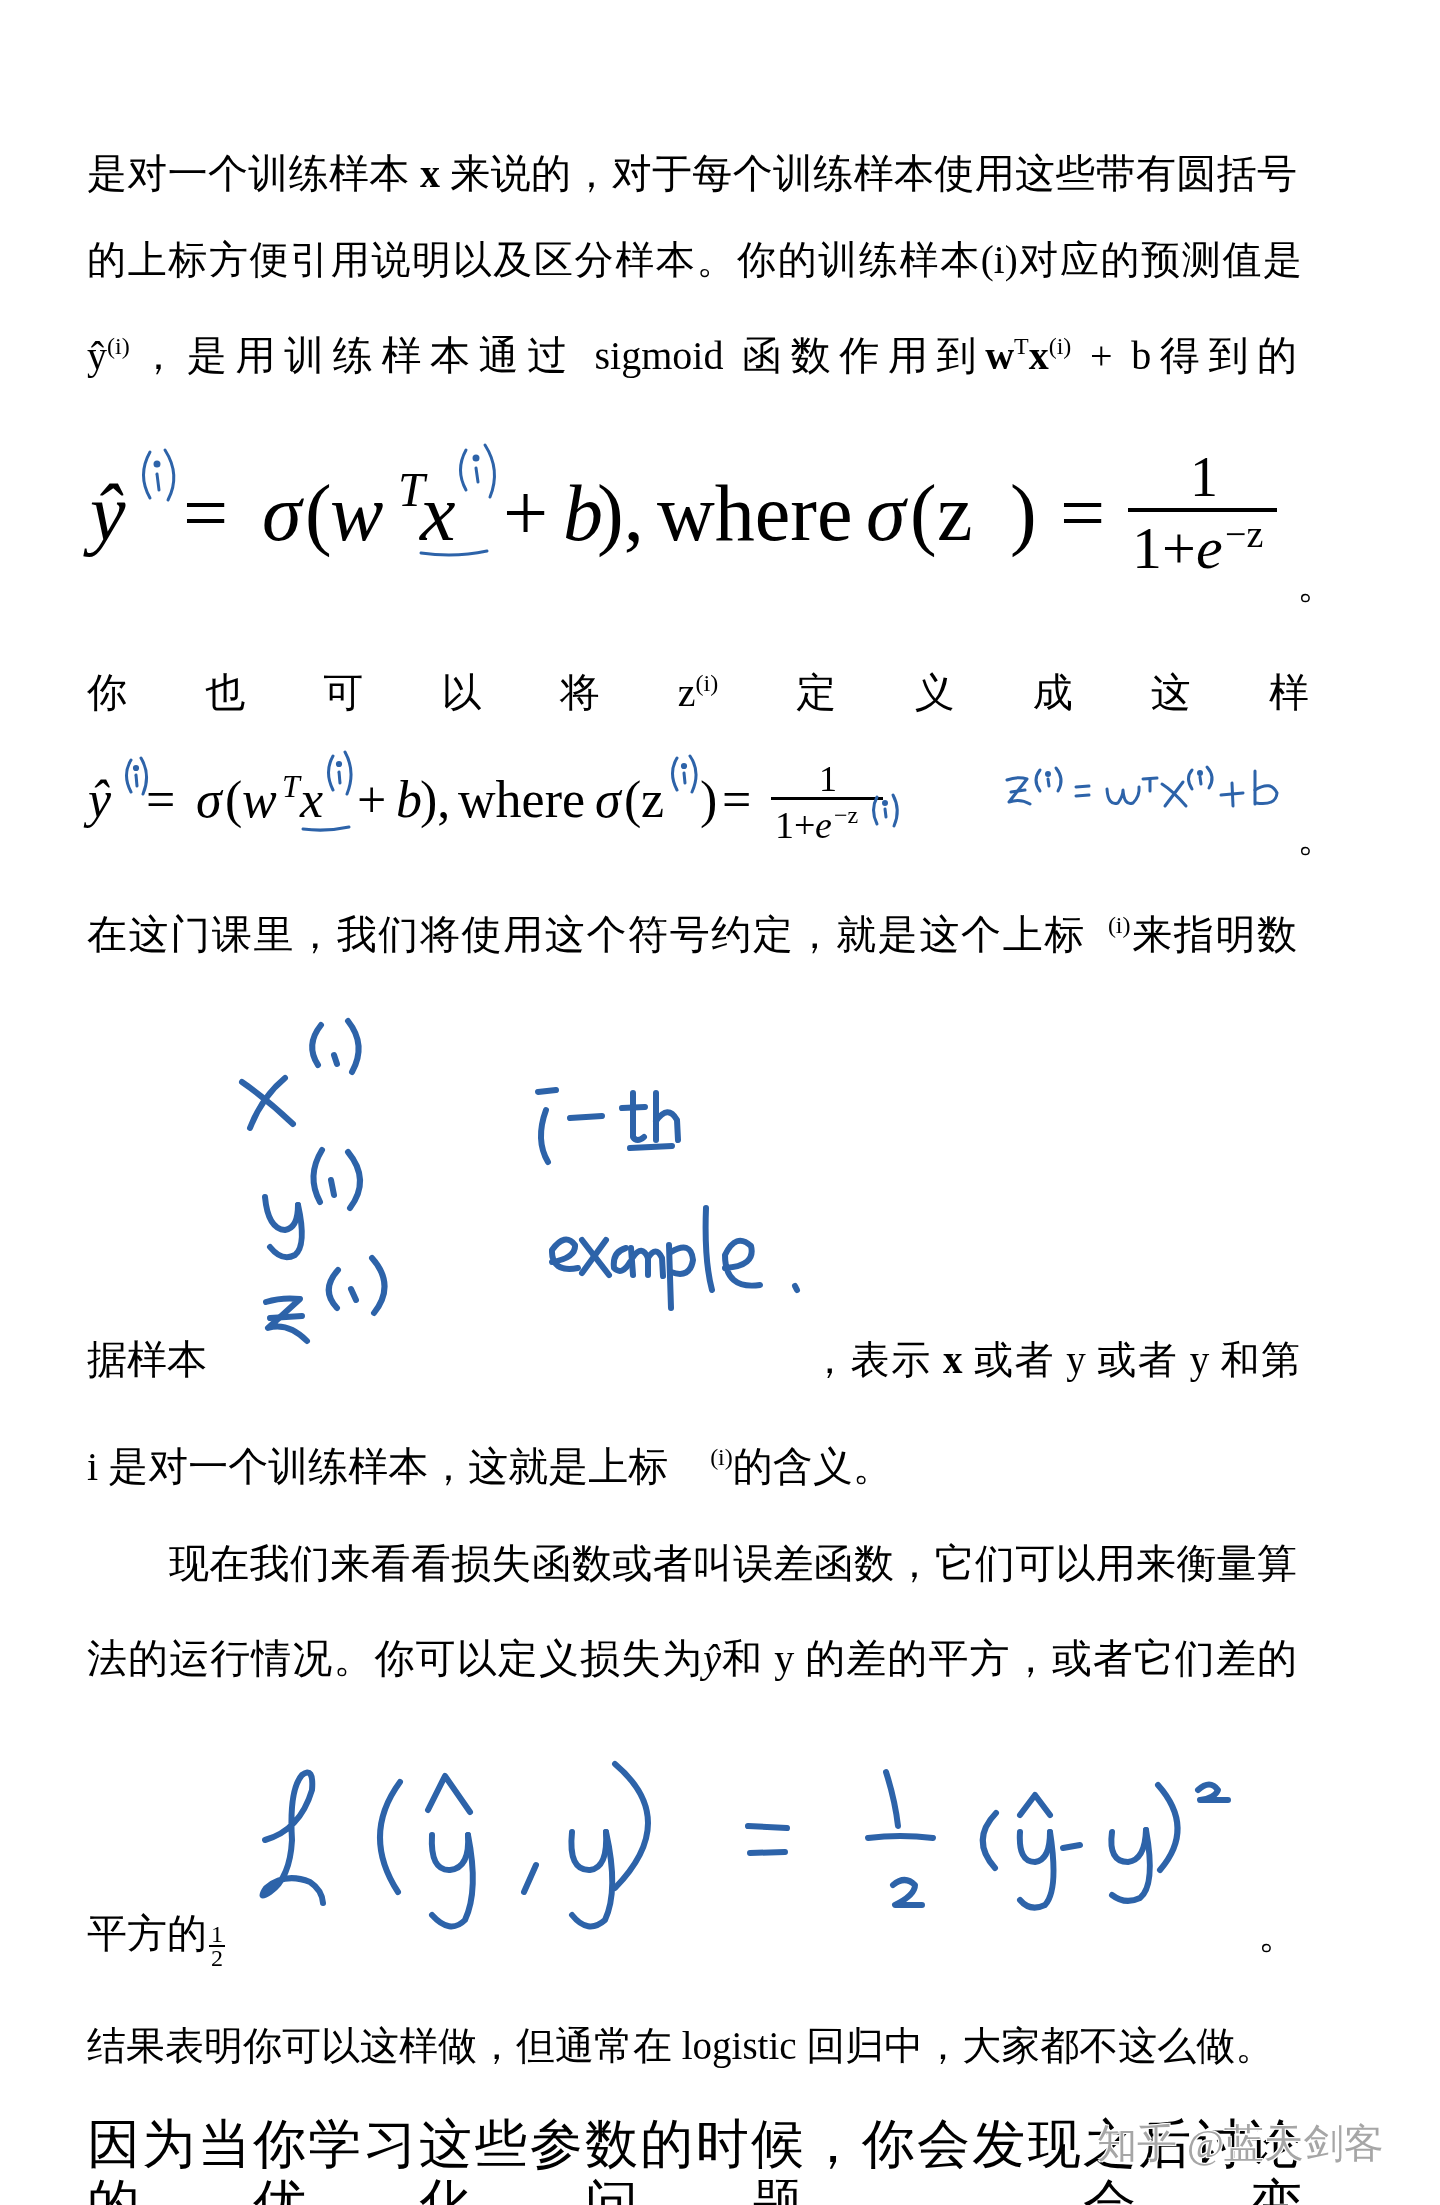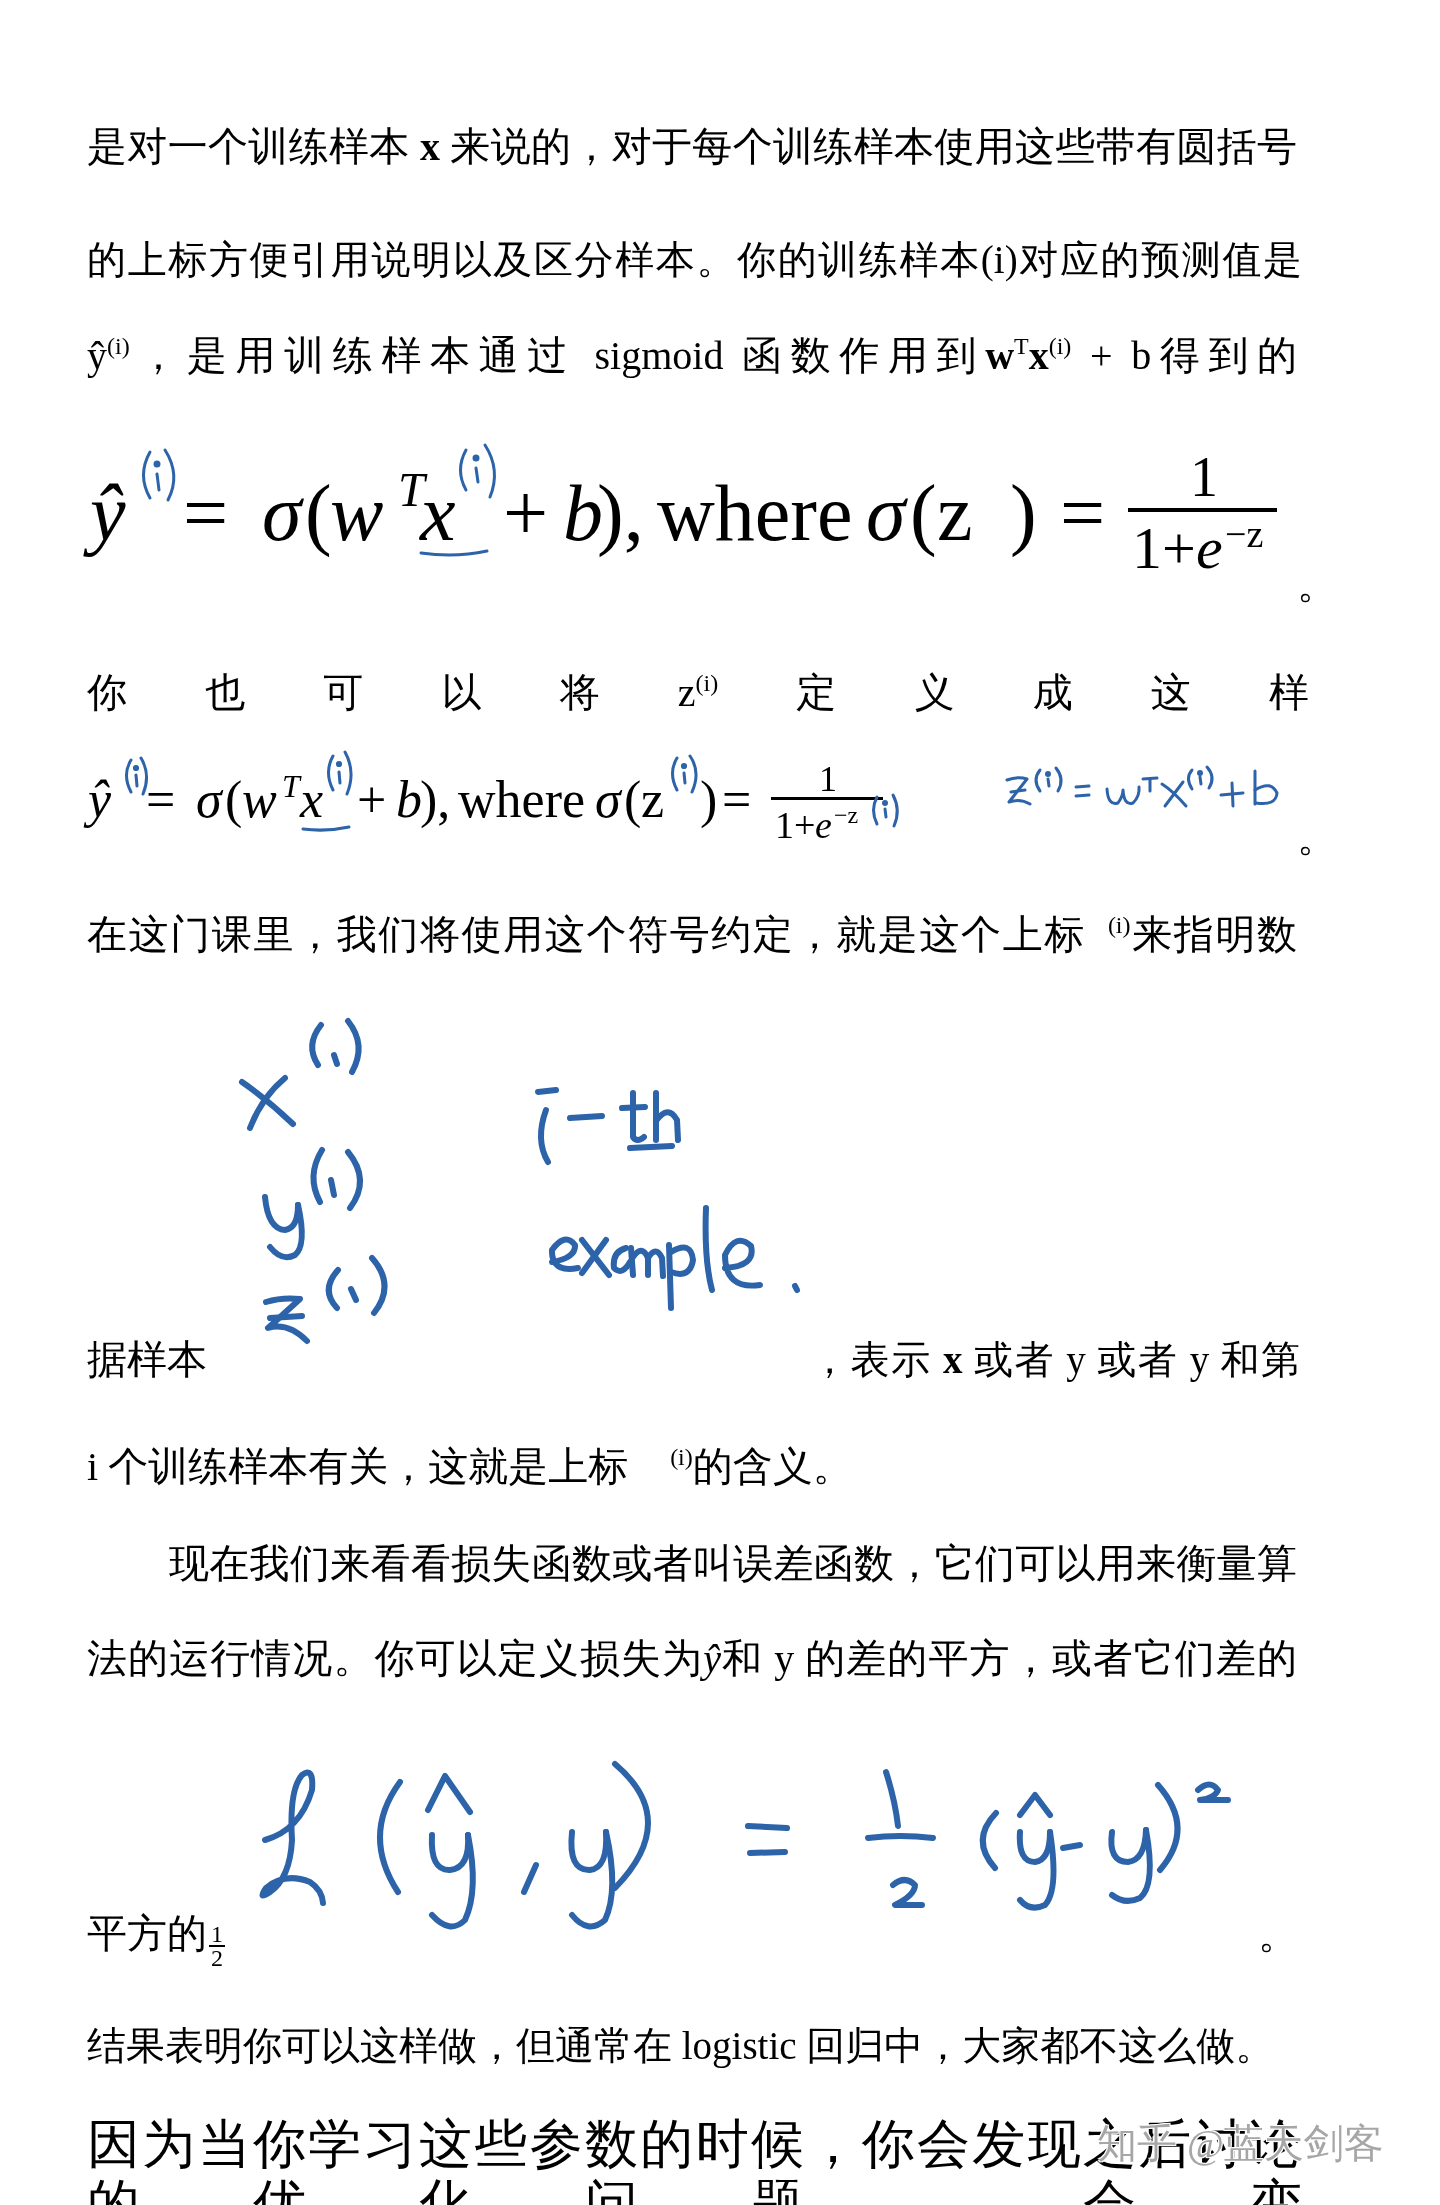--- a/index.html
+++ b/index.html
@@ -55,21 +55,21 @@
   .watermark {
     position: absolute; left: 1097px; top: 2118px; font-size: 40px; line-height: 52px;
     color: rgba(150,150,150,0.85); font-family: Liberation Serif, serif;
     text-shadow: 1px 1px 0 #fff, -1px -1px 0 #fff, 1px -1px 0 #fff, -1px 1px 0 #fff;
     white-space: nowrap;
   }
 </style>
 </head>
 <body>
 
-<div class="line" style="top:117px"><span>是对一个训练样本</span> <span class="lat b">x</span> <span>来说的，对于每个训练样本使用这些带有圆括号</span></div>
+<div class="line" style="top:144px"><span>是对一个训练样本</span> <span class="lat b">x</span> <span>来说的，对于每个训练样本使用这些带有圆括号</span></div>
 
 <div class="line" style="top:230px;font-size:39px;width:1215px"><span>的上标方便引用说明以及区分样本。你的训练样本</span><span class="lat">(i)</span><span>对应的预测值是</span></div>
 
 <div class="line" style="top:326px"><span class="lat">ŷ</span><span class="sup">(i)</span><span>，是用训练样本通过</span> <span class="lat">sigmoid</span> <span>函数作用到</span><span class="lat b">w</span><span class="sup">T</span><span class="lat b">x</span><span class="sup">(i)</span> <span class="lat">+</span> <span class="lat">b</span><span>得到的</span></div>
 
 <div>
   <span class="fx f1 it" style="left:90px">ŷ</span>
   <span class="fx f1" style="left:183px">=</span>
   <span class="fx f1 it" style="left:262px">σ</span>
   <span class="fx f1" style="left:305px">(</span>
@@ -130,21 +130,21 @@
   <span class="fx it" style="left:815px;top:806px;font-size:38px">e</span>
   <span class="fx" style="left:834px;top:803px;font-size:24px">−z</span>
   <span class="period" style="left:1297px;top:818px">。</span>
 </div>
 
 <div class="line" style="top:905px"><span>在这门课里，我们将使用这个符号约定，就是这个上标</span><span class="spacer" style="width:22px"></span><span class="sup">(i)</span><span>来指明数</span></div>
 
 <div class="line left" style="top:1330px;width:200px"><span>据样本</span></div>
 <div class="line" style="top:1330px;left:810px;width:490px;font-size:39px"><span>，表示</span> <span class="lat b">x</span> <span>或者</span> <span class="lat">y</span> <span>或者</span> <span class="lat">y</span> <span>和第</span></div>
 
-<div class="line left" style="top:1437px"><span class="lat">i</span> <span>个训练样本有关，这就是上标</span><span class="spacer" style="width:42px"></span><span class="sup">(i)</span><span>的含义。</span></div>
+<div class="line left" style="top:1437px"><span class="lat">i</span> <span>是对一个训练样本，这就是上标</span><span class="spacer" style="width:42px"></span><span class="sup">(i)</span><span>的含义。</span></div>
 
 <div class="line" style="top:1534px;left:169px;width:1128px"><span>现在我们来看看损失函数或者叫误差函数，它们可以用来衡量算</span></div>
 
 <div class="line" style="top:1629px"><span>法的运行情况。你可以定义损失为</span><span class="lat it">ŷ</span><span>和</span> <span class="lat">y</span> <span>的差的平方，或者它们差的</span></div>
 
 <div class="line left" style="top:1904px;width:300px"><span>平方的</span><span class="frac">
       <span class="frac-num">1</span>
       <span class="frac-den">2</span>
     </span></div>
 <span class="period" style="left:1258px;top:1915px">。</span>

